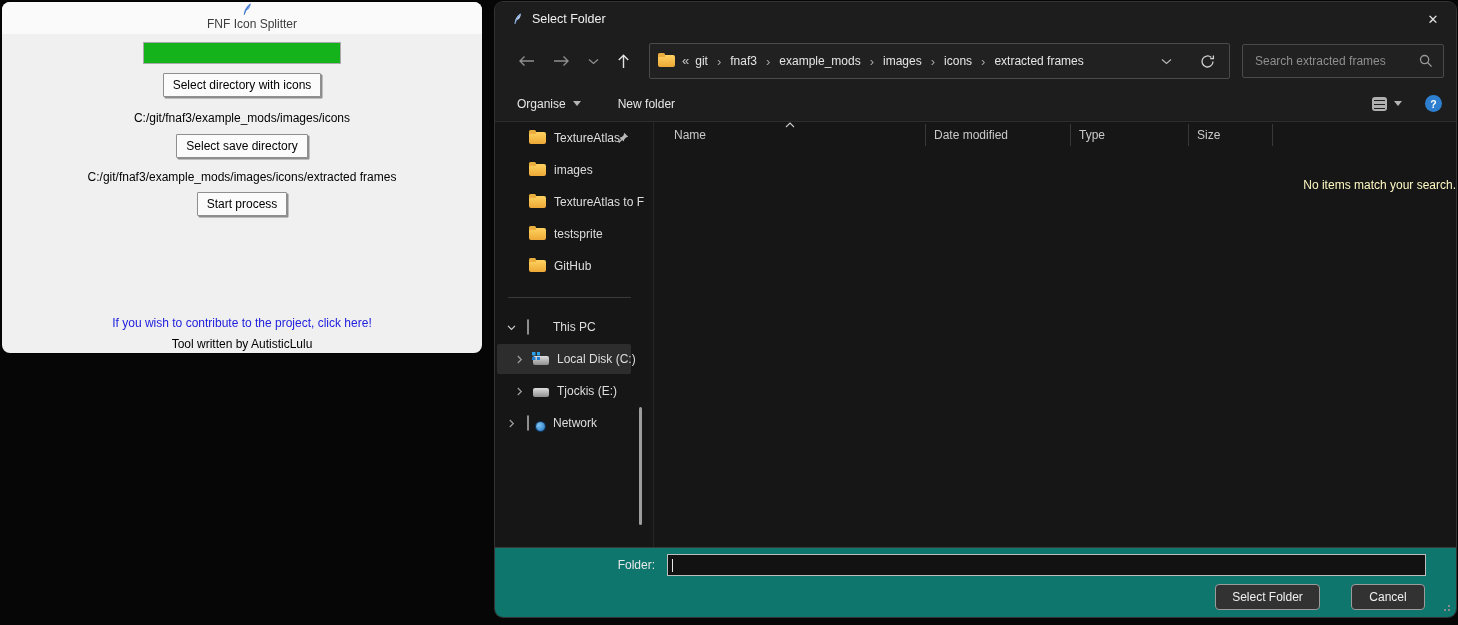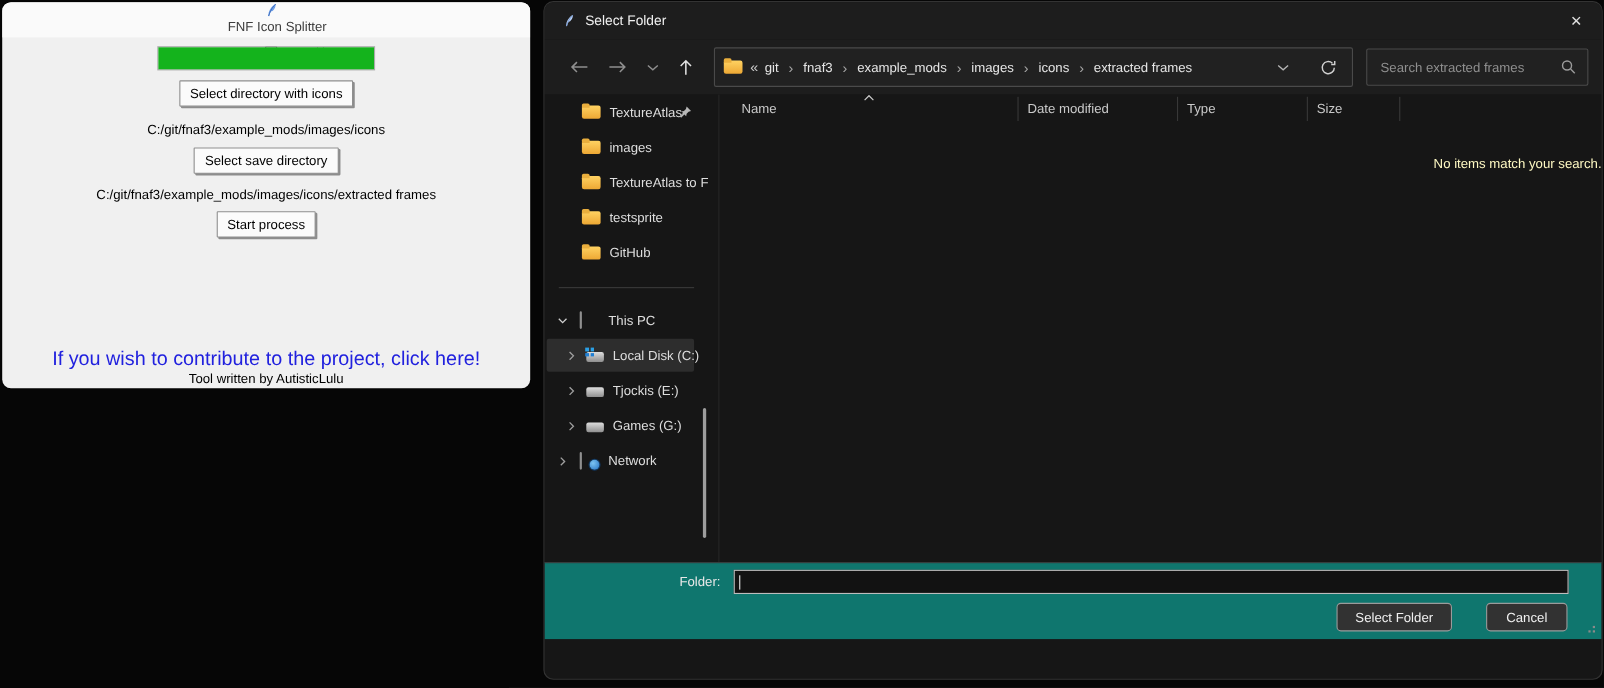--- a/index.html
+++ b/index.html
@@ -25,21 +25,21 @@
     position:absolute;left:50%;transform:translateX(-50%);top:8px;width:196px;height:20px;
     border:1px solid #aaa;background:#e6e6e6;
   }
   .progress-fill{height:100%;width:100%;background:#14b31c;}
   .tkbtn{
     font-family:"Liberation Sans",sans-serif;font-size:12px;color:#000;
     background:#fbfbfb;border:1px solid #8f8f8f;padding:4px 9px;cursor:pointer;
     box-shadow:1.5px 1.5px 0 rgba(60,60,60,.55);border-radius:1px;
   }
   .pathtext{font-size:12px;color:#000;}
-  .link{color:#2121de;text-decoration:none;font-size:18px;cursor:pointer;}
+  .link{color:#2121de;text-decoration:none;font-size:12px;cursor:pointer;}
   .credit{font-size:12px;color:#000;}
   .feather{display:inline-flex;}
   
   .dlg{
     position:absolute;left:495px;top:2px;width:961px;height:615px;
     background:#161616;border-radius:8px;overflow:hidden;
     box-shadow:0 0 0 1px #333;color:#e8e8e8;font-size:12px;
   }
   .dlg-titlebar{height:34px;background:#1d1d1d;display:flex;align-items:center;padding-left:17px;}
   .dlg-titlebar .title{font-size:12.5px;color:#f0f0f0;margin-left:8px;flex:1;}
@@ -239,20 +239,35 @@
       <input placeholder="Search extracted frames" style="">
       <span>
         <svg width="14" height="14" viewBox="0 0 14 14">
             <circle cx="5.6" cy="5.6" r="4.1" fill="none" stroke="#9a9a9a" stroke-width="1.3"></circle>
             <path d="M8.8 8.8 12.6 12.6" stroke="#9a9a9a" stroke-width="1.3"></path>
           </svg>
       </span>
     </div>
   </div>
 
+  <div class="toolbar">
+    <button class="tool">
+      <span>Organise</span>
+      <i class="tri-down"></i>
+    </button>
+    <button class="tool">
+      <span>New folder</span>
+    </button>
+    <span class="spacer"></span>
+    <button class="tool">
+      <span class="viewicon"></span>
+      <i class="tri-down"></i>
+    </button>
+    <button class="helpbtn">?</button>
+  </div>
 
   <div class="dlg-body">
     <aside class="sidebar">
       <div class="side-row pinned-row">
         <span class="ficon"></span>
         <span class="lbl">TextureAtlas-</span>
         <span class="pin">
           <svg width="12" height="12" viewBox="0 0 12 12">
               <path d="M7.2 0.8 11.2 4.8 9 5.6 7.2 7.4 6.8 9.6 5.2 8 2.2 11 1.2 10 4.2 7 2.6 5.4 4.8 5 6.6 3.2Z" fill="#b8b8b8"></path>
             </svg>
@@ -296,29 +311,20 @@
         <span class="lbl">Local Disk (C:)</span>
       </div>
       <div class="side-row lvl2">
         <span class="expander">
           <svg width="9" height="9" viewBox="0 0 9 9">
               <path d="M2.8 1 6.3 4.5 2.8 8" stroke="#9f9f9f" stroke-width="1.2" fill="none"></path>
             </svg>
         </span>
         <span class="drive"></span>
         <span class="lbl">Tjockis (E:)</span>
-      </div>
-      <div class="side-row lvl2">
-        <span class="expander">
-          <svg width="9" height="9" viewBox="0 0 9 9">
-              <path d="M2.8 1 6.3 4.5 2.8 8" stroke="#9f9f9f" stroke-width="1.2" fill="none"></path>
-            </svg>
-        </span>
-        <span class="drive"></span>
-        <span class="lbl">Games (G:)</span>
       </div>
       <div class="side-row lvl1">
         <span class="expander">
           <svg width="9" height="9" viewBox="0 0 9 9">
               <path d="M2.8 1 6.3 4.5 2.8 8" stroke="#9f9f9f" stroke-width="1.2" fill="none"></path>
             </svg>
         </span>
         <span class="network"><span class="scr"></span><span class="globe"></span></span>
         <span class="lbl">Network</span>
       </div>

